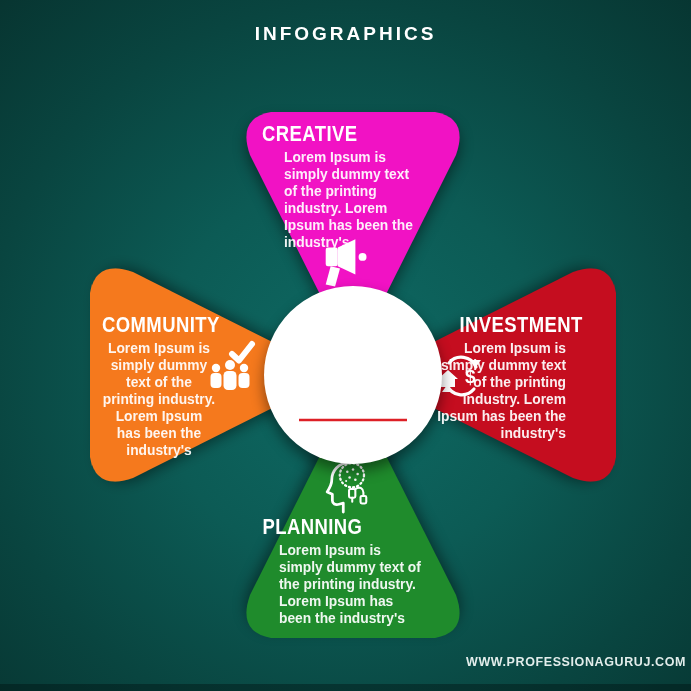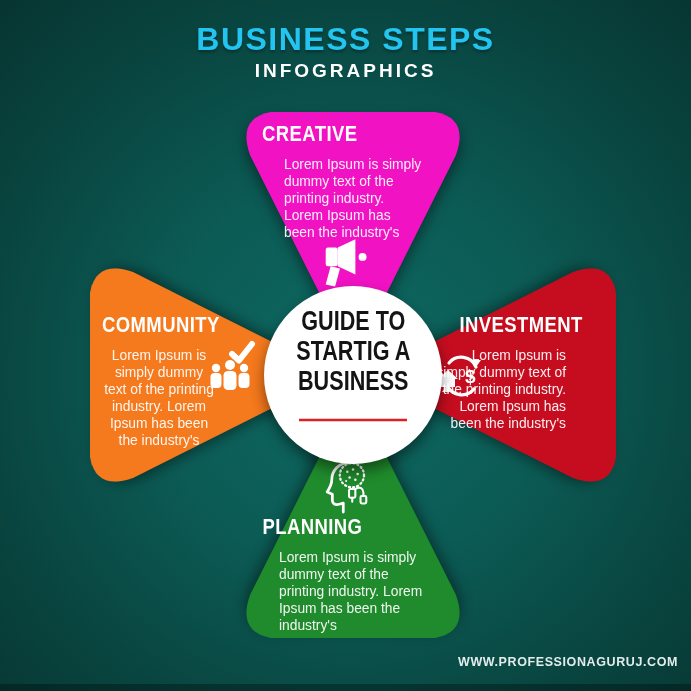--- a/index.html
+++ b/index.html
@@ -16,50 +16,49 @@
   .hdr .subtitle{
     margin-top:2px;font-size:19px;font-weight:bold;letter-spacing:3px;color:#ffffff;
   }
   svg.art{position:absolute;left:0;top:0;}
   .txt{position:absolute;z-index:3;color:#fff;}
   .petal-h{
     font-weight:bold;font-size:22px;color:#ffffff;letter-spacing:.5px;
     display:inline-block;transform:scaleX(.84);transform-origin:center;
   }
   .petal-b{
-    font-size:13.8px;line-height:1.23;color:rgba(255,255,255,.93);margin-top:10px;
+    font-size:13.8px;line-height:1.23;color:rgba(255,255,255,.93);margin-top:3px;font-weight:bold;
   }
   .c-creative{left:253px;top:121px;width:200px;text-align:left;}
   .c-creative .petal-b{width:138px;margin-left:auto;margin-right:auto;}
   .c-community{left:102px;top:312px;width:128px;text-align:center;}
   .c-community .petal-h{transform-origin:left;}
   .c-community .petal-b{width:114px;}
   .c-investment{left:436px;top:312px;width:130px;text-align:right;}
   .c-investment .petal-h{transform-origin:right;}
   .c-planning{left:253px;top:514px;width:200px;}
   .c-planning .petal-b{width:148px;margin-left:auto;margin-right:auto;}
   .center-title{
     left:263px;top:306px;width:180px;text-align:center;color:#141414;
     font-weight:bold;font-size:27px;line-height:30px;
   }
   .center-title .inner{display:inline-block;transform:scaleX(.8);}
   .footer{
-    position:absolute;right:13px;top:655px;z-index:3;
+    position:absolute;right:5px;top:655px;z-index:3;
     font-size:12.5px;font-weight:bold;letter-spacing:.6px;color:#e2edeb;
   }
   .bottom-strip{position:absolute;left:0;bottom:0;width:691px;height:7px;background:rgba(0,14,14,.38);z-index:2;}
   .shadowed{filter:drop-shadow(0 7px 7px rgba(0,0,0,.45));}
 </style>
 </head>
 <body>
 
 <div class="stage">
 
   <div class="hdr">
-    <div class="title">BUSINESS STEPS</div>
     <div class="subtitle">INFOGRAPHICS</div>
   </div>
 
   <svg class="art" width="691" height="691" viewBox="0 0 691 691">
 
     <path class="shadowed" d="M353 360 L250 155 Q237 118 271 112 L435 112 Q469 118 456 155 Z" fill="#f112c4"></path>
     <path class="shadowed" transform="rotate(90 353 375)" d="M353 360 L250 155 Q237 118 271 112 L435 112 Q469 118 456 155 Z" fill="#c50d1f"></path>
     <path class="shadowed" transform="rotate(180 353 375)" d="M353 360 L250 155 Q237 118 271 112 L435 112 Q469 118 456 155 Z" fill="#1f8b2c"></path>
     <path class="shadowed" transform="rotate(270 353 375)" d="M353 360 L250 155 Q237 118 271 112 L435 112 Q469 118 456 155 Z" fill="#f5791d"></path>
 
@@ -111,27 +110,20 @@
         <path d="M26.3 34.5 L26.3 38"></path>
         <path d="M29 27 C33 24 36 27 36 30 L36 33"></path>
         <rect x="33.5" y="33" width="5" height="6.5" rx="1.2"></rect>
       </g>
     </g>
 
     <circle cx="353" cy="375" r="89" fill="#ffffff" class="shadowed"></circle>
     <line x1="299" y1="420" x2="407" y2="420" stroke="#dd2026" stroke-width="2.6"></line>
   </svg>
 
-  <div class="txt center-title">
-    <div class="inner">
-      <div>GUIDE TO</div>
-      <div>STARTIG A</div>
-      <div>BUSINESS</div>
-    </div>
-  </div>
 
   <div class="txt c-creative">
     <span class="petal-h">CREATIVE</span>
     <div class="petal-b">Lorem Ipsum is simply dummy text of the printing industry. Lorem Ipsum has been the industry's</div>
   </div>
 
   <div class="txt c-community">
     <span class="petal-h">COMMUNITY</span>
     <div class="petal-b">Lorem Ipsum is simply dummy text of the printing industry. Lorem Ipsum has been the industry's</div>
   </div>

